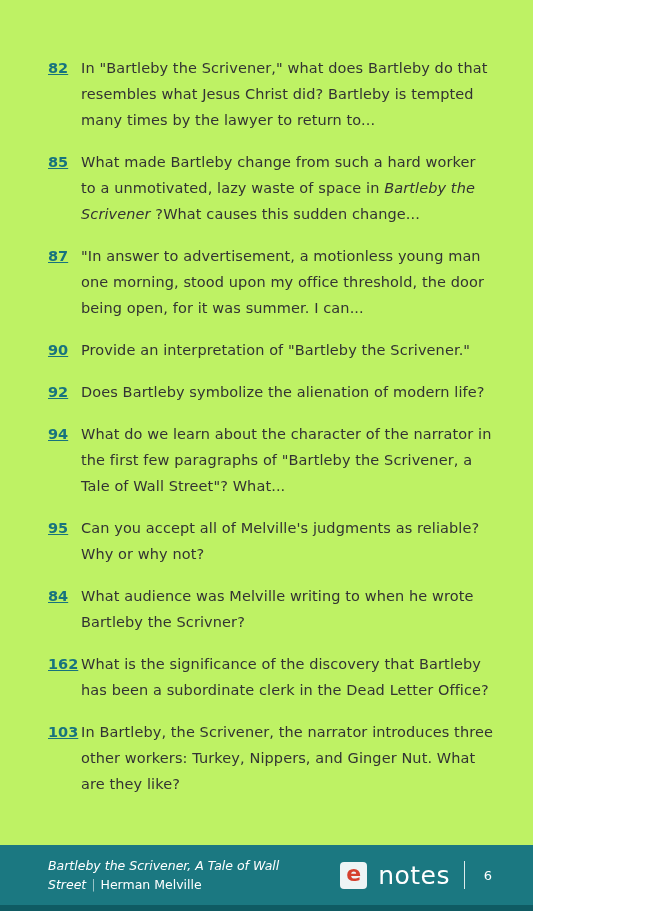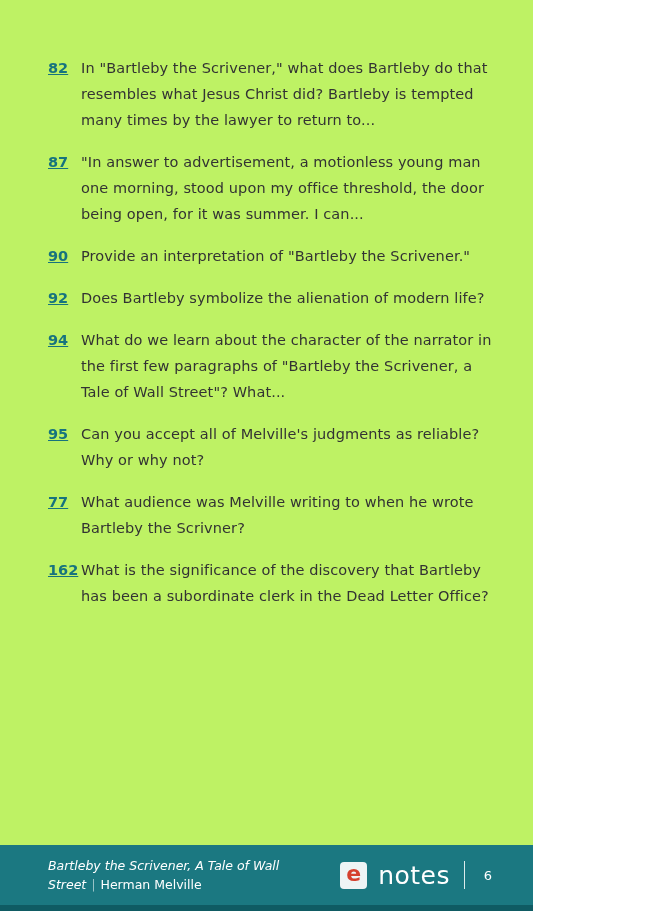--- a/index.html
+++ b/index.html
@@ -105,46 +105,54 @@
 
 <div class="page">
 
   <div class="content">
 
   <div class="q-row">
         <a class="q-num">82</a>
         <span class="q-text"><span>In "Bartleby the Scrivener," what does Bartleby do that resembles what Jesus Christ did? Bartleby is tempted many times by the lawyer to return to...</span></span>
       </div>
       <div class="q-row">
+        <a class="q-num">85</a>
+        <span class="q-text"><span>What made Bartleby change from such a hard worker to a unmotivated, lazy waste of space in </span><em>Bartleby the Scrivener</em><span> ?What causes this sudden change...</span></span>
+      </div>
+      <div class="q-row">
         <a class="q-num">87</a>
         <span class="q-text"><span>"In answer to advertisement, a motionless young man one morning, stood upon my office threshold, the door being open, for it was summer. I can...</span></span>
       </div>
       <div class="q-row">
         <a class="q-num">90</a>
         <span class="q-text"><span>Provide an interpretation of "Bartleby the Scrivener."</span></span>
       </div>
       <div class="q-row">
         <a class="q-num">92</a>
         <span class="q-text"><span>Does Bartleby symbolize the alienation of modern life?</span></span>
       </div>
       <div class="q-row">
         <a class="q-num">94</a>
         <span class="q-text"><span>What do we learn about the character of the narrator in the first few paragraphs of "Bartleby the Scrivener, a Tale of Wall Street"? What...</span></span>
       </div>
       <div class="q-row">
         <a class="q-num">95</a>
         <span class="q-text"><span>Can you accept all of Melville's judgments as reliable? Why or why not?</span></span>
       </div>
       <div class="q-row">
-        <a class="q-num">77</a>
+        <a class="q-num">84</a>
         <span class="q-text"><span>What audience was Melville writing to when he wrote Bartleby the Scrivner?</span></span>
       </div>
       <div class="q-row">
         <a class="q-num">162</a>
         <span class="q-text"><span>What is the significance of the discovery that Bartleby has been a subordinate clerk in the Dead Letter Office?</span></span>
+      </div>
+      <div class="q-row">
+        <a class="q-num">103</a>
+        <span class="q-text"><span>In Bartleby, the Scrivener, the narrator introduces three other workers: Turkey, Nippers, and Ginger Nut. What are they like?</span></span>
       </div>
     </div>
 
   <div class="footer">
     <div class="footer-left"><span class="footer-book-title">Bartleby the Scrivener, A Tale of Wall Street</span><span class="footer-sep">|</span><span class="footer-author">Herman Melville</span>
     </div>
     <div class="footer-right">
       <div class="logo">
         <div class="logo-e-box">e</div>
         <div class="logo-notes">notes</div>

